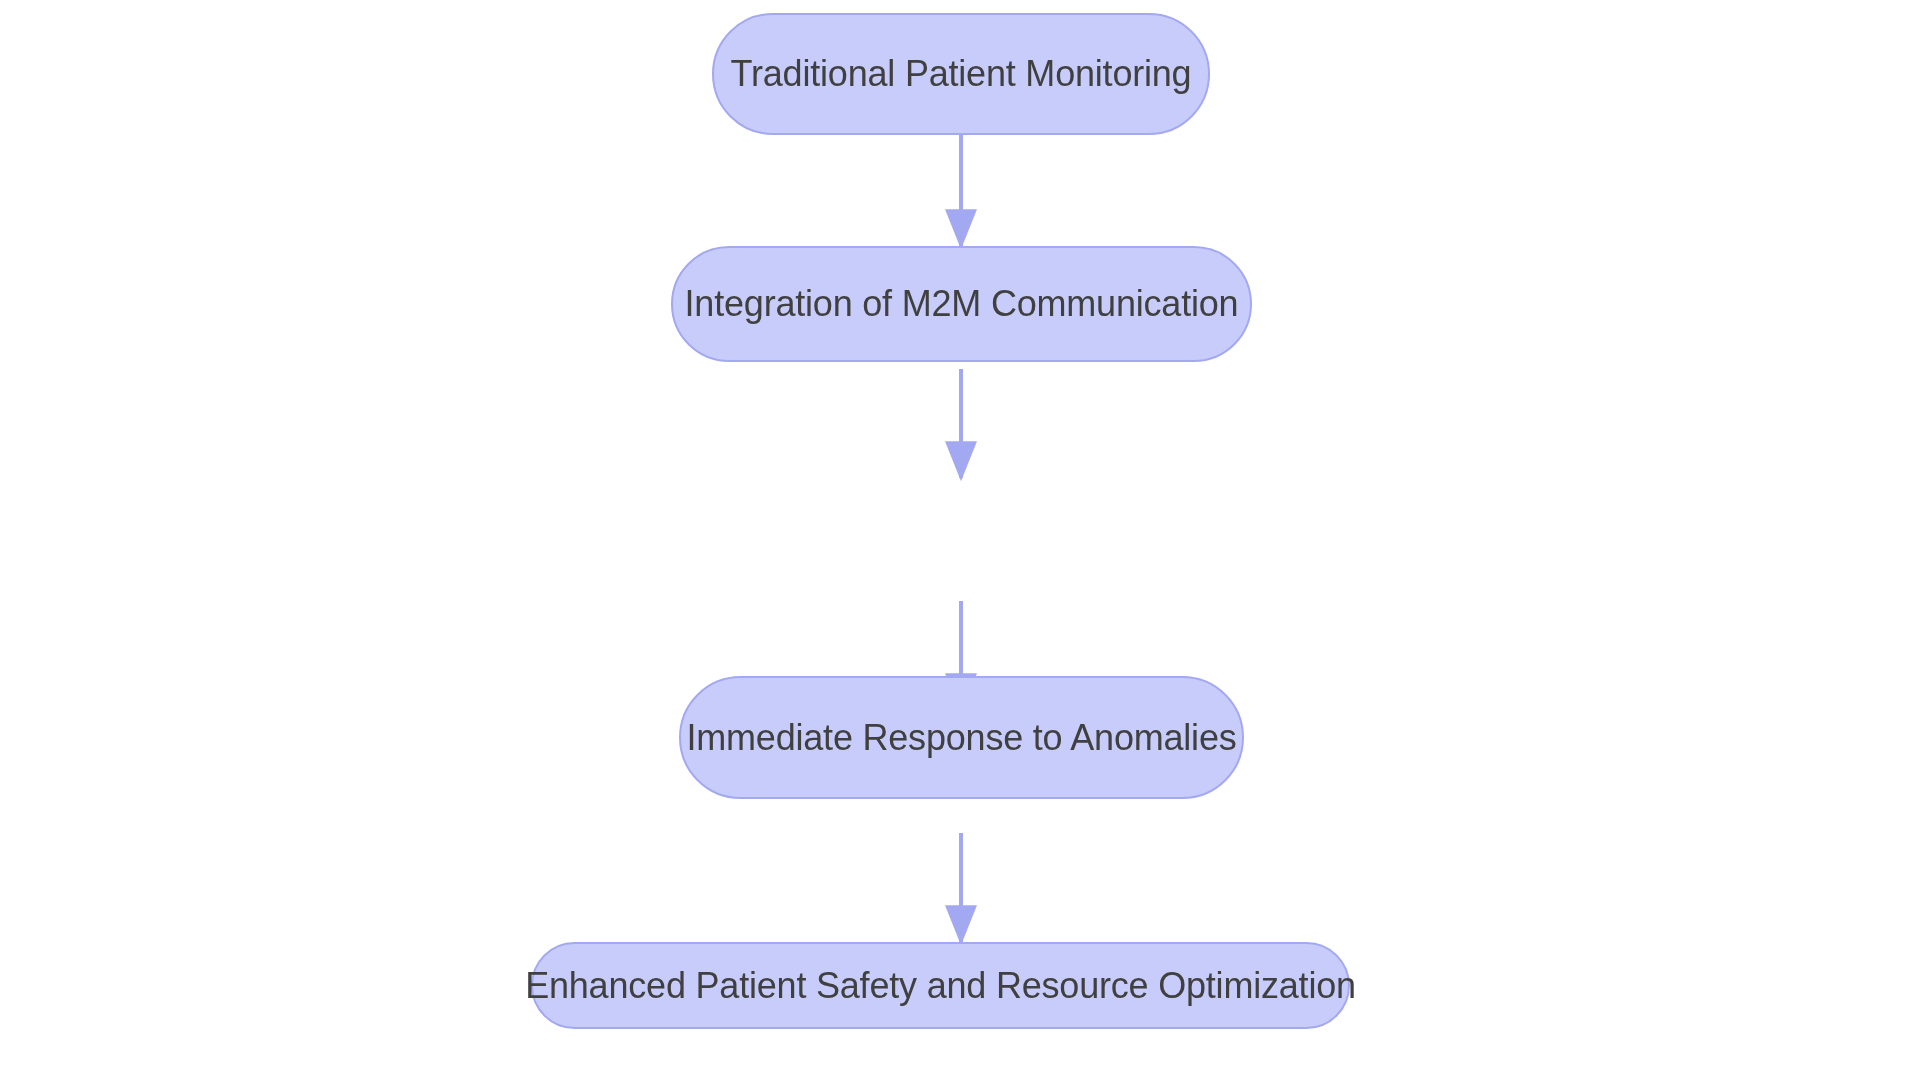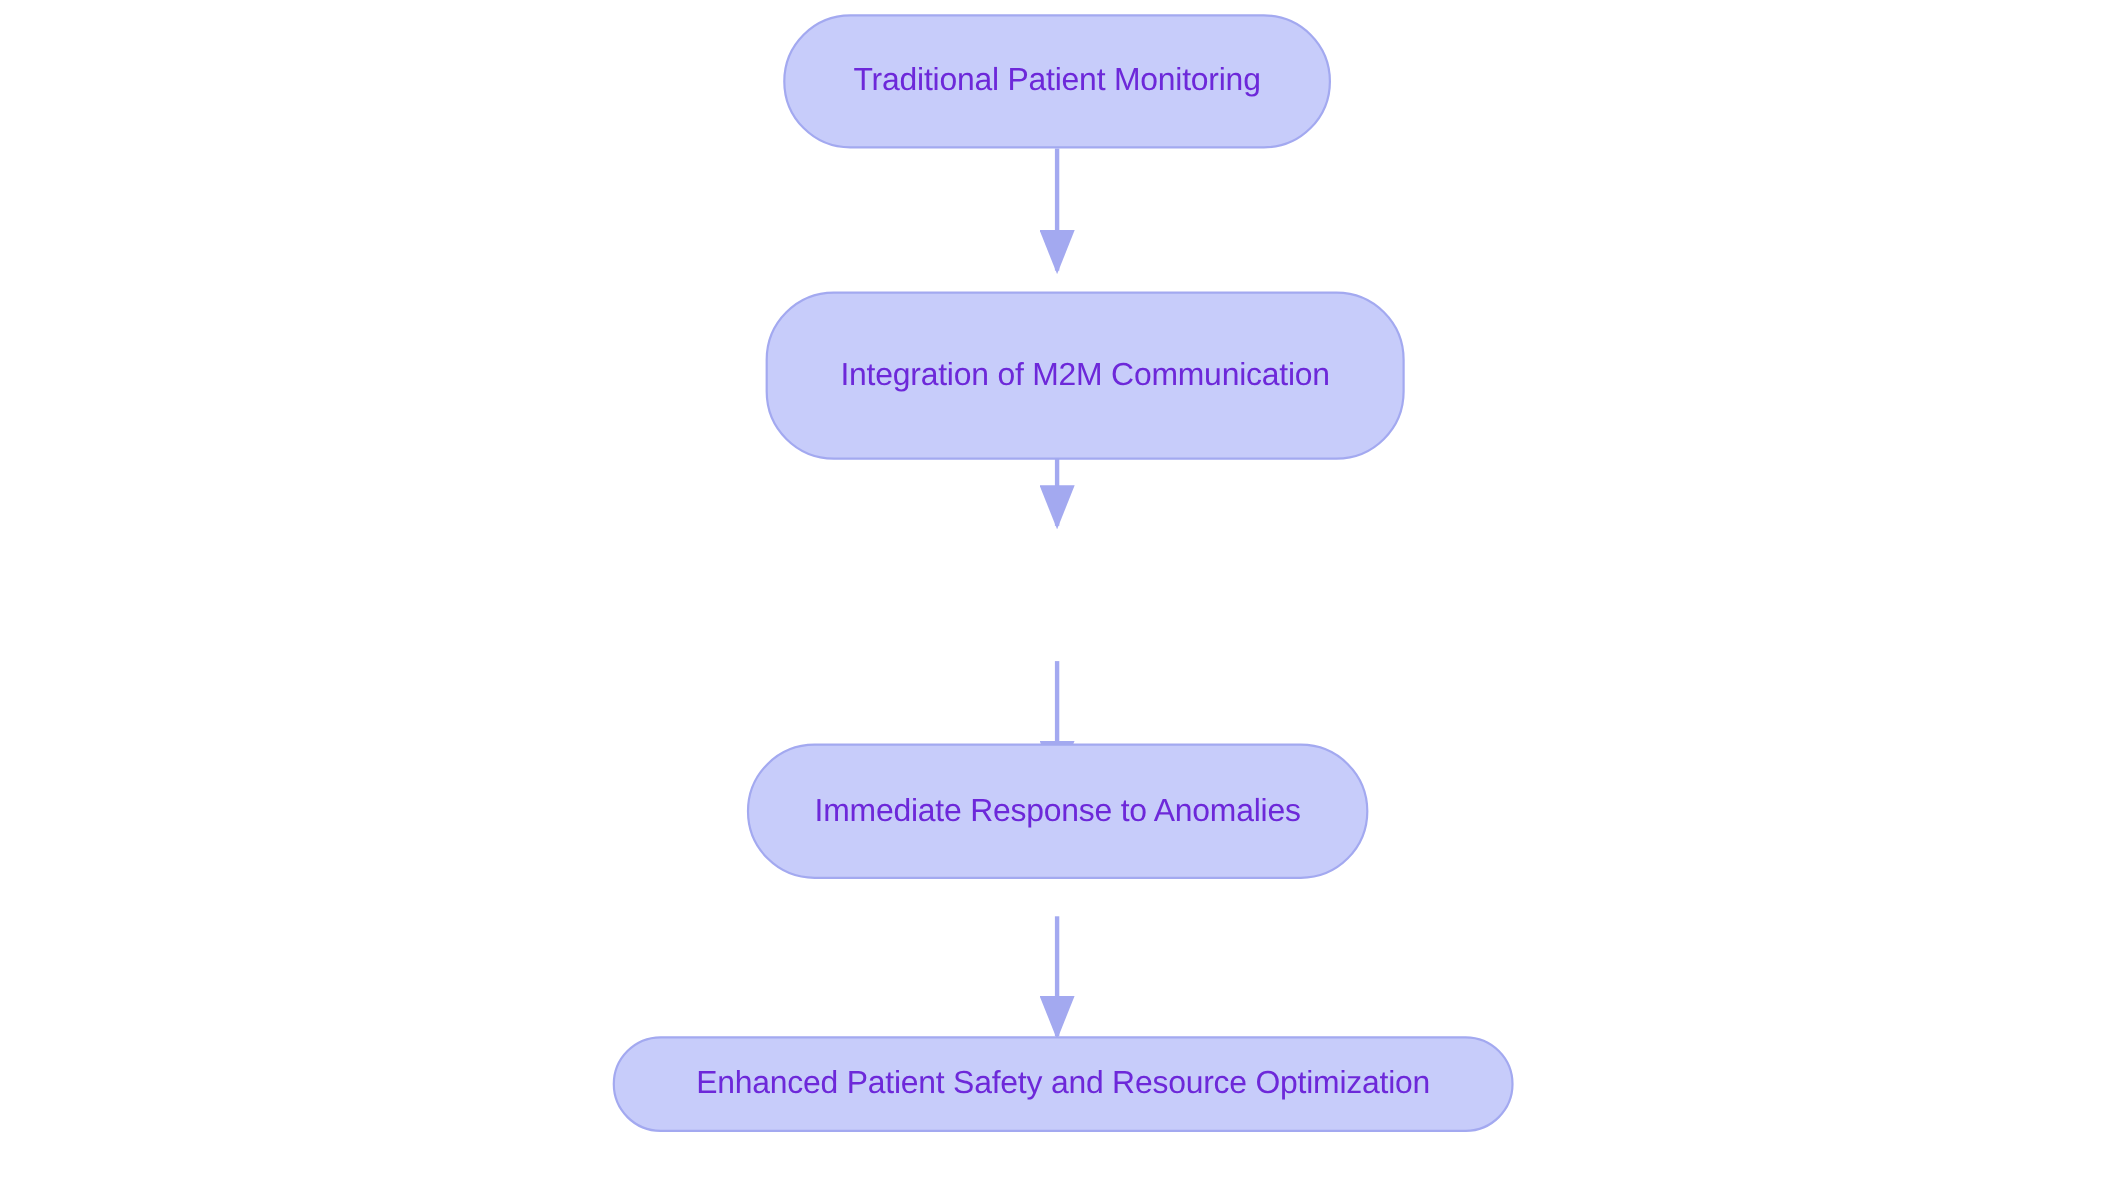--- a/index.html
+++ b/index.html
@@ -29,36 +29,36 @@
     align-items: center;
     justify-content: center;
     background: #c7ccfa;
     border: 2px solid #a3a9f0;
     border-radius: 62px;
     z-index: 2;
   }
 
   .flow-node-label {
     font-family: "Liberation Sans", sans-serif;
-    font-size: 29px;
+    font-size: 36px;
     font-weight: 400;
-    color: #6d28d9;
+    color: #404040;
     line-height: 1.15;
     letter-spacing: -0.2px;
     white-space: nowrap;
     text-align: center;
     user-select: none;
   }
 
   
   .node-0 { left: 712px; top: 13px;  width: 498px; height: 122px; }
-  .node-1 { left: 696px; top: 246px; width: 581px; height: 153px; margin-top: 19px; }
+  .node-1 { left: 671px; top: 246px; width: 581px; height: 116px; }
   .node-2 { left: 677px; top: 478px; width: 569px; height: 123px; }
   .node-3 { left: 679px; top: 676px; width: 565px; height: 123px; }
-  .node-4 { left: 557px; top: 942px; width: 819px; height: 87px; }
+  .node-4 { left: 531px; top: 942px; width: 819px; height: 87px; }
 
   .flow-edge {
     position: absolute;
     left: 0;
     top: 0;
     width: 1920px;
     height: 1083px;
     z-index: 1;
     pointer-events: none;
   }

